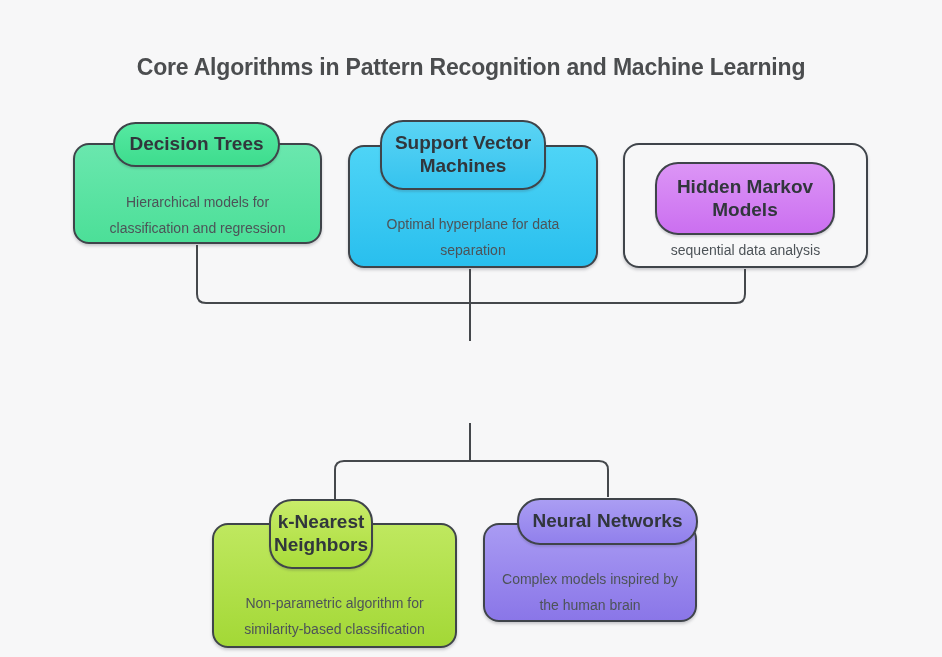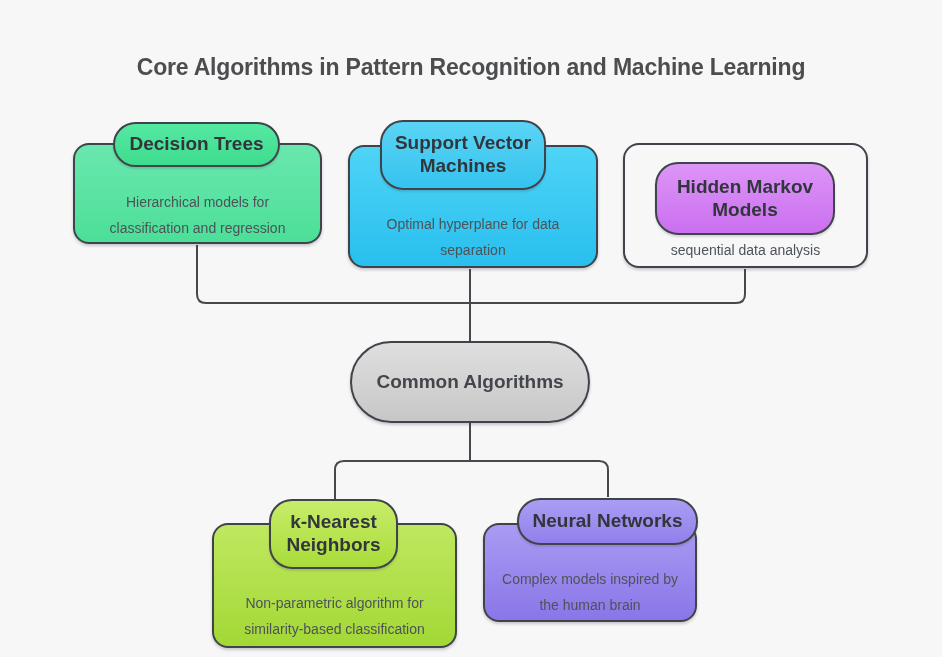--- a/index.html
+++ b/index.html
@@ -80,21 +80,21 @@
     border-radius: 41px;
     background: linear-gradient(180deg, #dfdfdf 0%, #c7c7c7 100%);
     display: flex; align-items: center; justify-content: center;
     font-size: 19px; font-weight: bold; color: #43474c;
     box-shadow: 0 2px 3px rgba(60,60,70,0.25);
   }
 
   
   .knn-body   { left: 212px; top: 523px; width: 245px; height: 125px;
                 background: linear-gradient(180deg, #bfe85f 0%, #a3d836 100%); }
-  .knn-header { left: 269px; top: 499px; width: 129px; height: 70px;
+  .knn-header { left: 269px; top: 499px; width: 104px; height: 70px;
                 background: linear-gradient(180deg, #c8ec69 0%, #a9dc3a 100%); }
   .knn-desc   { top: 65px; width: 218px; }
 
   
   .nn-body   { left: 483px; top: 523px; width: 214px; height: 99px;
                background: linear-gradient(180deg, #a99bf3 0%, #8a76e8 100%); }
   .nn-header { left: 517px; top: 498px; width: 181px; height: 47px;
                background: linear-gradient(180deg, #aa9df3 0%, #9180ec 100%); }
   .nn-desc   { top: 41px; width: 192px; }
 </style>
@@ -134,23 +134,20 @@
 
   <div>
     <div class="node-body hmm-body">
       <p class="node-desc hmm-desc">Probabilistic models for sequential data analysis</p>
     </div>
     <div class="node-header hmm-header">
       <span>Hidden Markov Models</span>
     </div>
   </div>
 
-  <div class="hub">
-    <span>Common Algorithms</span>
-  </div>
 
   <div>
     <div class="node-body knn-body">
       <p class="node-desc knn-desc">Non-parametric algorithm for similarity-based classification</p>
     </div>
     <div class="node-header knn-header">
       <span>k-Nearest Neighbors</span>
     </div>
   </div>
 

